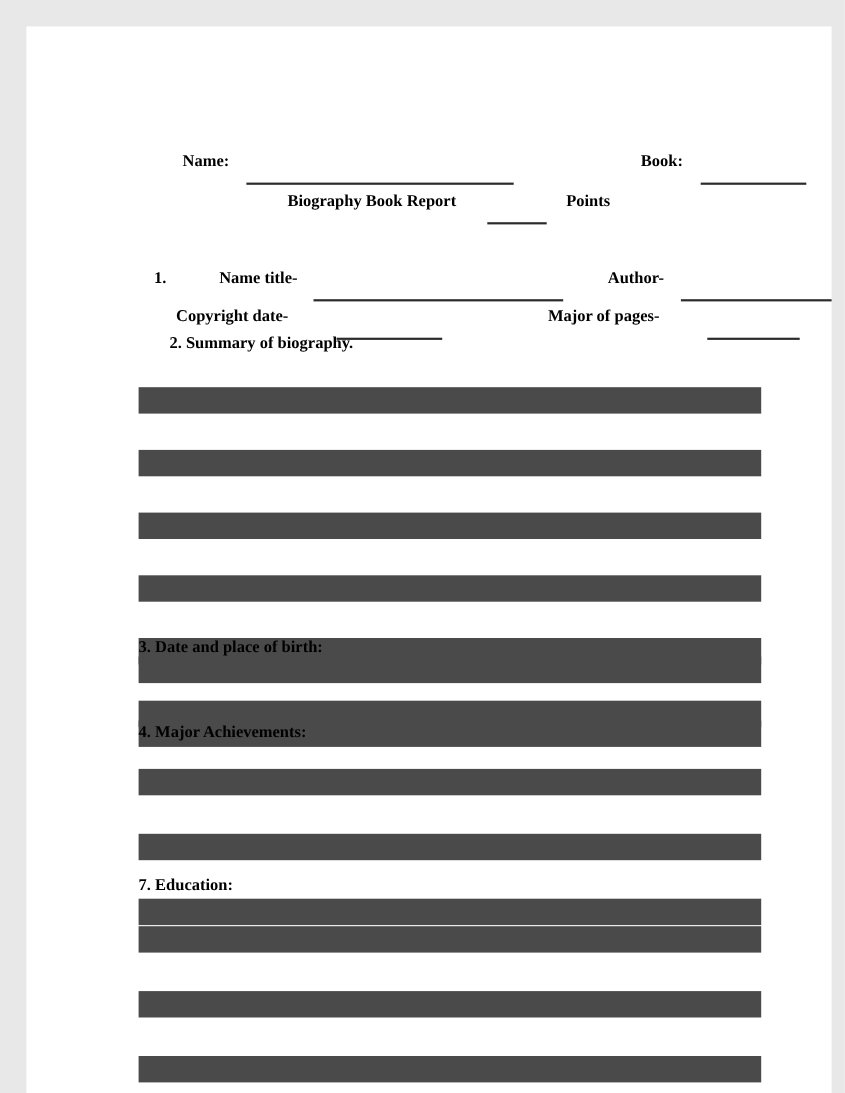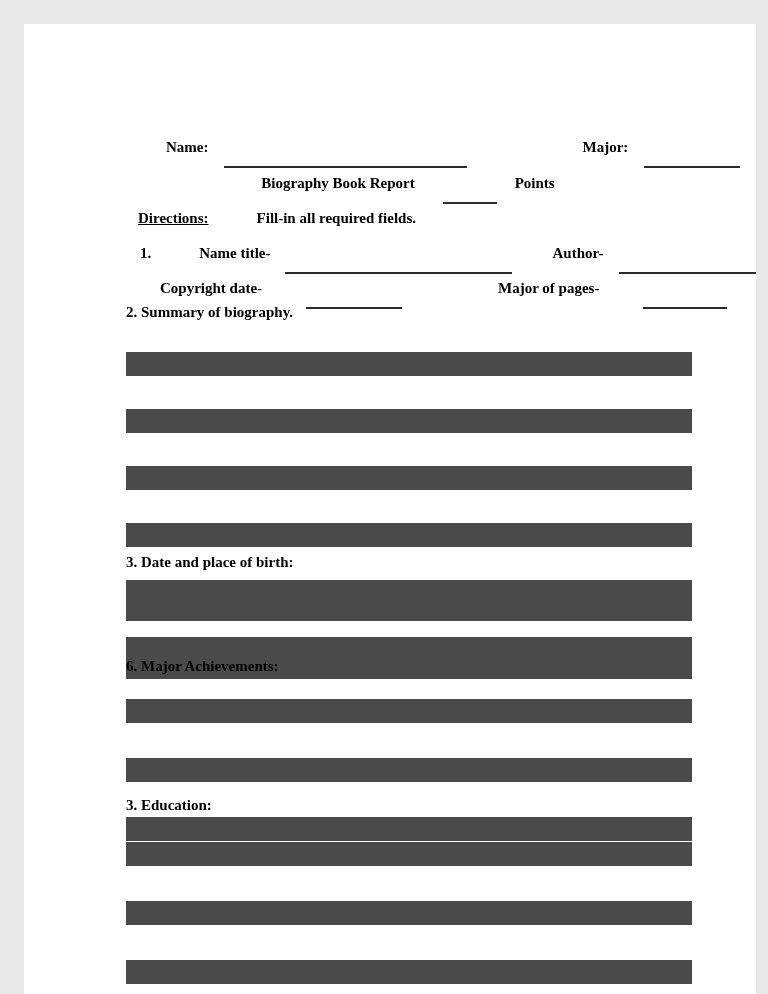--- a/index.html
+++ b/index.html
@@ -52,23 +52,23 @@
   .rules-s3 .rule { margin-bottom: 34px; }
   .rules-s4 .rule { margin-bottom: 35px; }
   .rules-s5 .rule { margin-bottom: 35px; }
 
   .name-row   { top: 91px;  left: 118px; }
   .title-row  { top: 127px; left: 0; right: 0; justify-content: center; }
   .dir-row    { top: 162px; left: 90px; }
   .book-row   { top: 197px; left: 92px; }
   .cr-row     { top: 232px; left: 112px; gap: 28px; }
 
-  .heading-s2 { top: 268px; }
+  .heading-s2 { top: 268px; margin-left: 28px; }
   .rules-s2   { top: 316px; }
-  .heading-s3 { top: 518px; text-align: right; }
+  .heading-s3 { top: 545px; text-align: right; }
   .rules-s3   { top: 561px; }
   .heading-s4 { top: 622px; }
   .rules-s4   { top: 663px; }
   .heading-s5 { top: 761px; }
   .rules-s5   { top: 806px; }
 
   .footer {
     position: absolute;
     top: 946px;
     right: 82px;
@@ -93,35 +93,30 @@
 </style>
 </head>
 <body>
 
 <div class="page">
 
   <div class="row name-row">
     <span class="lbl">Name:</span>
     <span class="fill fill-name"></span>
     <span class="gap gap-name-date"></span>
-    <span class="lbl">Major:</span>
+    <span class="lbl">Book:</span>
     <span class="fill fill-date"></span>
   </div>
 
   <div class="row title-row">
     <span class="lbl">Biography Book Report</span>
     <span class="fill fill-points"></span>
     <span class="lbl">Points</span>
   </div>
 
-  <div class="row dir-row">
-    <span class="lbl lbl-u">Directions:</span>
-    <span class="gap gap-dir"></span>
-    <span class="lbl">Fill-in all required fields.</span>
-  </div>
 
   <div class="row book-row">
     <span class="lbl">1.</span>
     <span class="gap gap-num"></span>
     <span class="lbl">Name title-</span>
     <span class="fill fill-booktitle"></span>
     <span class="gap gap-author"></span>
     <span class="lbl">Author-</span>
     <span class="fill fill-author"></span>
   </div>
@@ -143,28 +138,28 @@
       <div class="rule"></div>
       <div class="rule"></div>
     </div>
 
   <div class="heading heading-s3">3. Date and place of birth:</div>
   <div class="rules rules-s3">
       <div class="rule"></div>
       <div class="rule"></div>
     </div>
 
-  <div class="heading heading-s4">6. Major Achievements:</div>
+  <div class="heading heading-s4">4. Major Achievements:</div>
   <div class="rules rules-s4">
       <div class="rule"></div>
       <div class="rule"></div>
       <div class="rule"></div>
     </div>
 
-  <div class="heading heading-s5">3. Education:</div>
+  <div class="heading heading-s5">7. Education:</div>
   <div class="rules rules-s5">
       <div class="rule"></div>
       <div class="rule"></div>
       <div class="rule"></div>
     </div>
 
 
 </div>
 
 </body></html>

